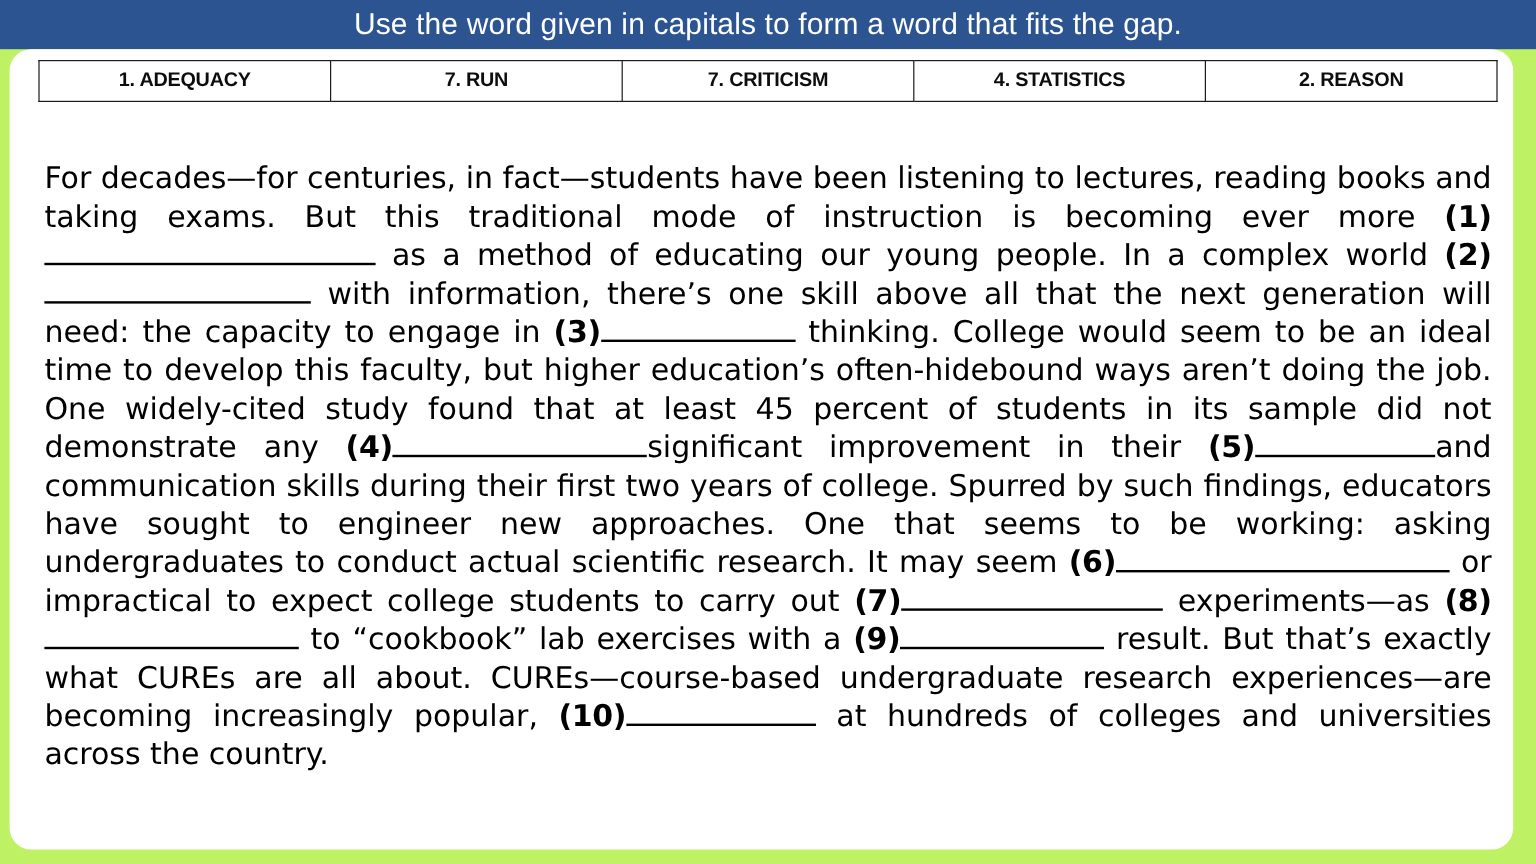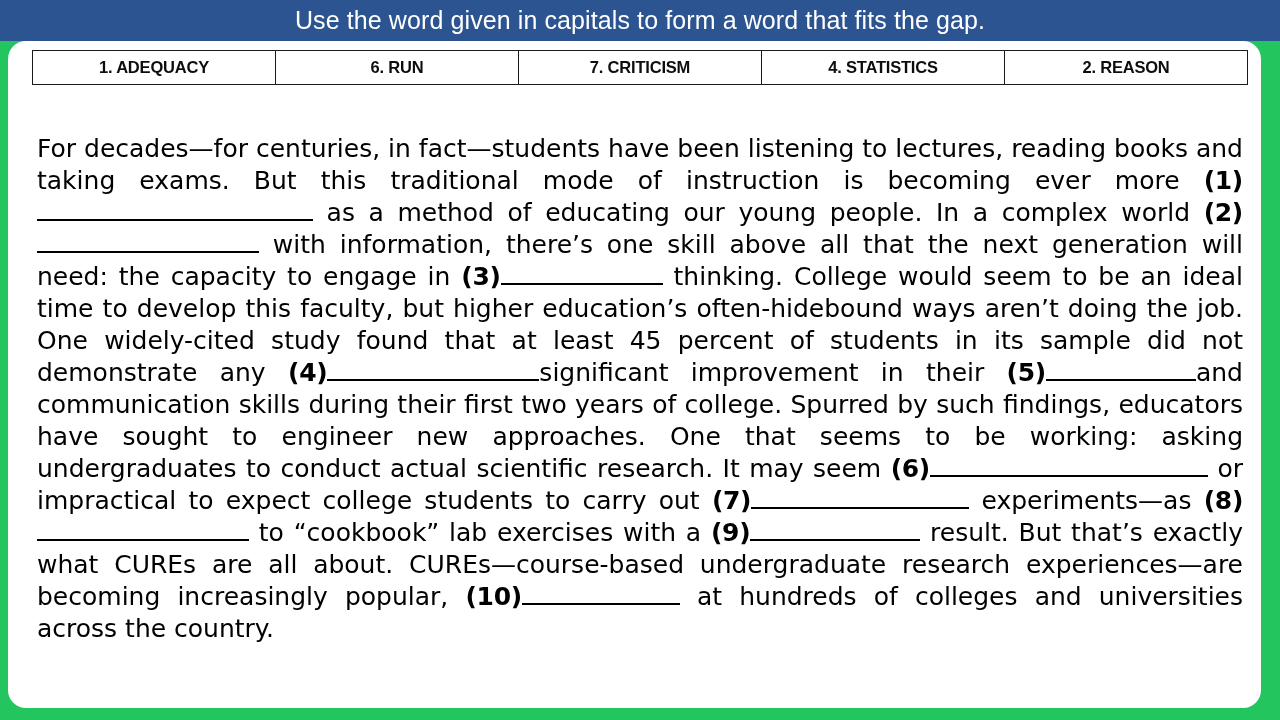--- a/index.html
+++ b/index.html
@@ -11,21 +11,21 @@
     height: 720px;
     overflow: hidden;
     background: #2C5490;
     font-family: "DejaVu Sans", sans-serif;
   }
 
   #slide {
     position: relative;
     width: 1280px;
     height: 720px;
-    background: #22c55e;
+    background: #bef264;
     box-sizing: border-box;
   }
 
   
   #title-banner {
     position: absolute;
     left: 0;
     top: 0;
     width: 1280px;
     height: 41px;
@@ -124,21 +124,21 @@
   <div id="title-banner">
     <div id="title-text">Use the word given in capitals to form a word that fits the gap.</div>
   </div>
 
   <div id="content-panel">
 
     <table id="word-table">
       <tbody>
         <tr>
           <td>1. ADEQUACY</td>
-          <td>6. RUN</td>
+          <td>7. RUN</td>
           <td>7. CRITICISM</td>
           <td>4. STATISTICS</td>
           <td>2. REASON</td>
         </tr>
       </tbody>
     </table>
 
     <div id="passage"><span>For decades—for centuries, in fact—students have been listening to lectures, reading books and taking exams. But this traditional mode of instruction is becoming ever more </span><span class="num">(1)</span><span class="gap g1"></span><span> as a method of educating our young people. In a complex world </span><span class="num">(2)</span><span class="gap g2"></span><span> with information, there’s one skill above all that the next generation will need: the capacity to engage in </span><span class="num">(3)</span><span class="gap g3"></span><span> thinking. College would seem to be an ideal time to develop this faculty, but higher education’s often-hidebound ways aren’t doing the job. One widely-cited study found that at least 45 percent of students in its sample did not demonstrate any </span><span class="num">(4)</span><span class="gap g4"></span><span>significant improvement in their </span><span class="num">(5)</span><span class="gap g5"></span><span>and communication skills during their first two years of college. Spurred by such findings, educators have sought to engineer new approaches. One that seems to be working: asking undergraduates to conduct actual scientific research. It may seem </span><span class="num">(6)</span><span class="gap g6"></span><span> or impractical to expect college students to carry out </span><span class="num">(7)</span><span class="gap g7"></span><span> experiments—as </span><span class="num">(8)</span><span class="gap g8"></span><span> to “cookbook” lab exercises with a </span><span class="num">(9)</span><span class="gap g9"></span><span> result. But that’s exactly what CUREs are all about. CUREs—course-based undergraduate research experiences—are becoming increasingly popular, </span><span class="num">(10)</span><span class="gap g10"></span><span> at hundreds of colleges and universities across the country.</span></div>
 
   </div>

